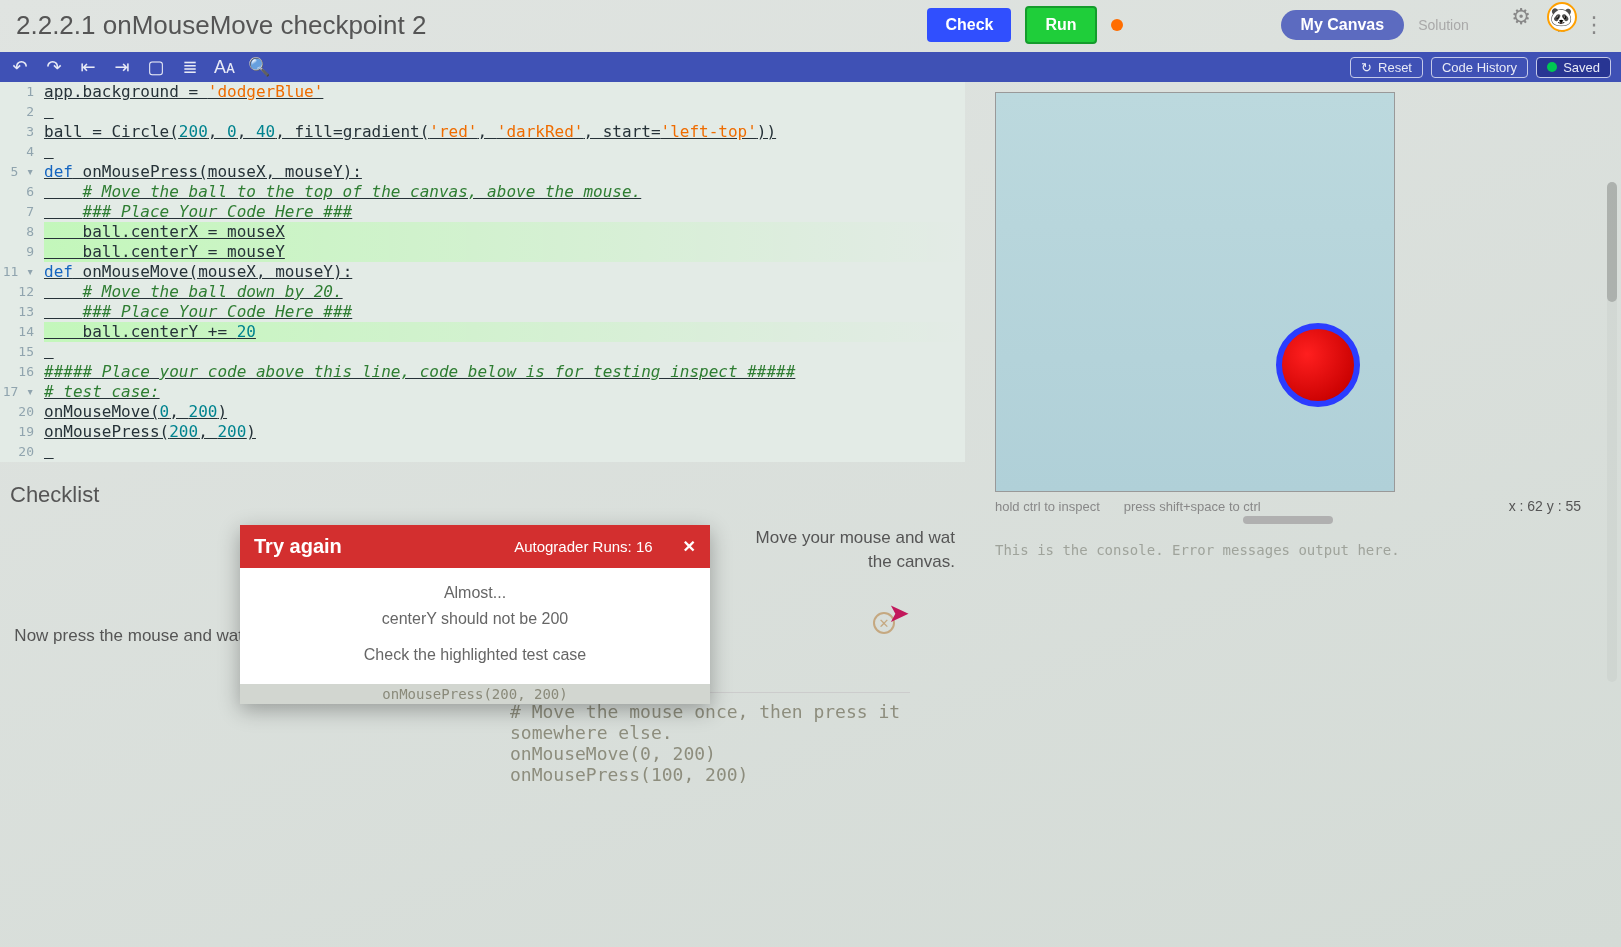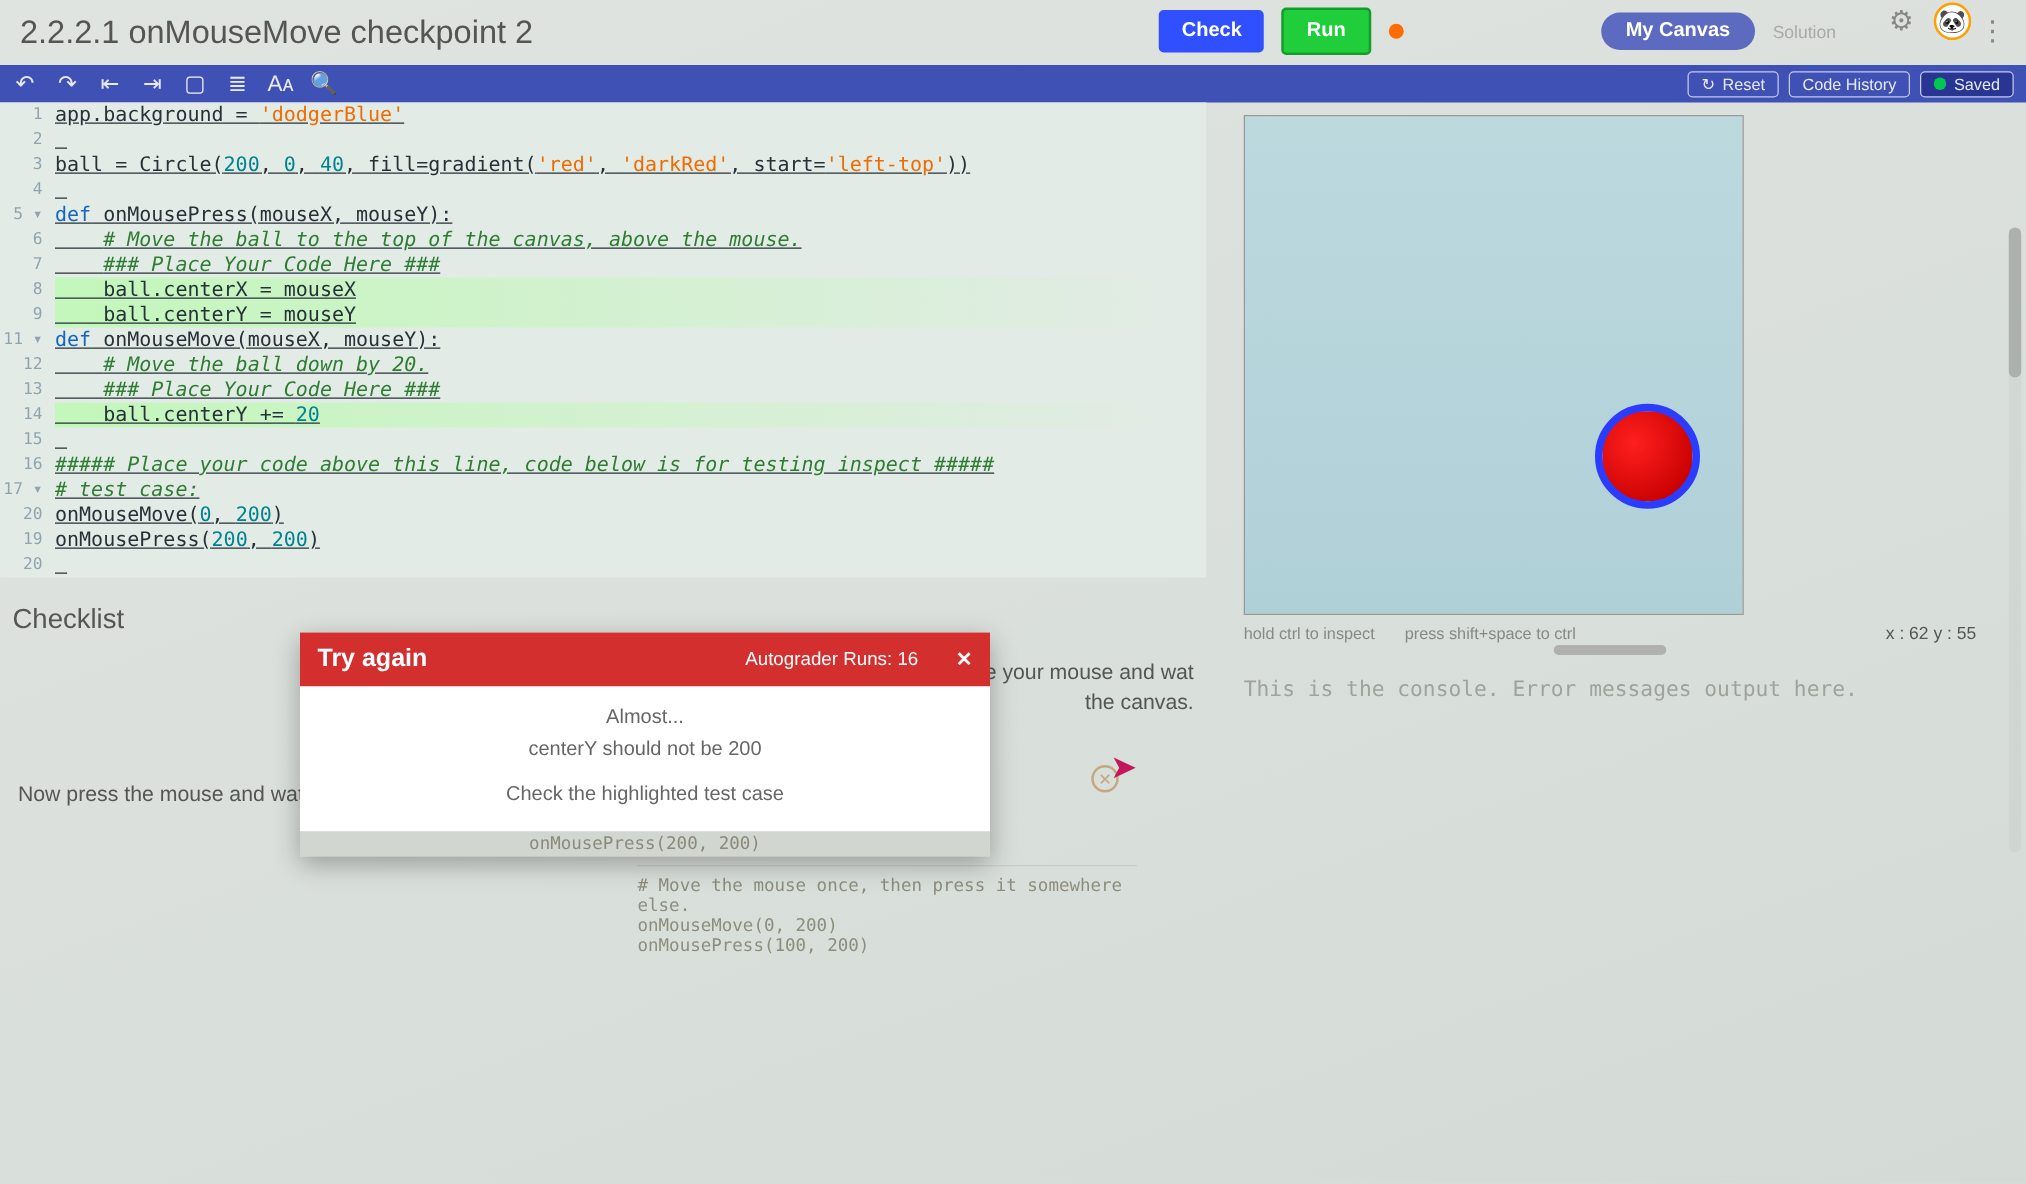--- a/index.html
+++ b/index.html
@@ -45,44 +45,44 @@
 
   
   .checklist-area { padding:20px 10px 0 10px; position:relative; }
   .checklist-h { font-size:22px; color:#555; margin-bottom:18px; }
   .ck-text { flex:1; color:#555; font-size:17px; line-height:24px;text-align:right; }
   .ck-arrow { color:#888; }
   .snippet-box { margin-top:20px; margin-left:500px; width:400px; border-top:1px solid #ccc; padding-top:8px; font-family:"Consolas",monospace; font-size:14px; color:#546e7a; }
   .close-circle { position:absolute; right:70px; top:150px; width:22px; height:22px; border:2px solid #c5a880; border-radius:50%; color:#c5a880; display:flex; align-items:center; justify-content:center; font-size:13px; }
 
   
-  .modal { position:absolute; left:240px; top:506px; width:552px; background:#fff; box-shadow:0 6px 20px rgba(0,0,0,.3); z-index:50; }
+  .modal { position:absolute; left:240px; top:525px; width:470px; background:#fff; box-shadow:0 6px 20px rgba(0,0,0,.3); z-index:50; }
   .modal-head { background:#d32f2f; color:#fff; display:flex; align-items:center; padding:10px 14px; font-size:18px; }
   .modal-head .t1 { font-weight:600; margin-right:auto; font-size:20px; }
   .modal-head .t2 { font-size:15px; margin-right:30px; }
   .modal-head .x  { cursor:pointer; font-size:16px; font-weight:bold; }
   .modal-body { padding:12px 20px 16px; text-align:center; color:#666; font-size:16px; line-height:26px; }
   .modal-under { text-align:center; color:#8a8a7a; font-family:"Consolas",monospace; font-size:14px; background:#d2d6d0; padding:2px 0; }
 
   
   .canvas-box { width:400px; height:400px; background:linear-gradient(180deg,#bcd9de 0%, #b0d0d8 100%); border:1px solid #999; position:relative; }
   .ball { position:absolute; width:84px; height:84px; border-radius:50%; background:radial-gradient(circle at 35% 35%, #ff1f1f 0%, #c80000 80%); border:6px solid #2b3cff; }
   .hints-row { margin-top:6px; display:flex; align-items:center; gap:24px; font-size:13px; color:#888; }
   .pause-bar { width:90px; height:8px; border-radius:4px; background:#b0b0b0; }
   .xy { margin-left:auto; font-size:14px; color:#555; }
-  .console-box { margin-top:18px; font-family:"Consolas",monospace; font-size:17px; color:#9fa39b; }
+  .console-box { margin-top:18px; font-family:"Consolas",monospace; font-size:14px; color:#9fa39b; }
 
   
   .vscroll { position:absolute; right:4px; top:100px; width:10px; height:500px; background:rgba(0,0,0,.03); border-radius:5px; }
   .vscroll .thumb { position:absolute; top:0; width:100%; height:120px; background:rgba(0,0,0,.18); border-radius:5px; }
 
   
   .cursor-sprite { position:absolute; left:888px; top:598px; font-size:26px; color:#c2185b; z-index:60; pointer-events:none; }
 
-  .ck-snippet-inline { font-family:"Consolas",monospace; font-size:14px; color:#8d8d7d; }
+  .ck-snippet-inline { font-family:"Consolas",monospace; font-size:18px; color:#8d8d7d; }
 </style>
 </head>
 <body>
 
 <div class="root">
 
   <div class="title-row">
     <div class="title">2.2.2.1 onMouseMove checkpoint 2</div>
     <div class="top-actions">
       <button class="btn btn-check">Check</button>

